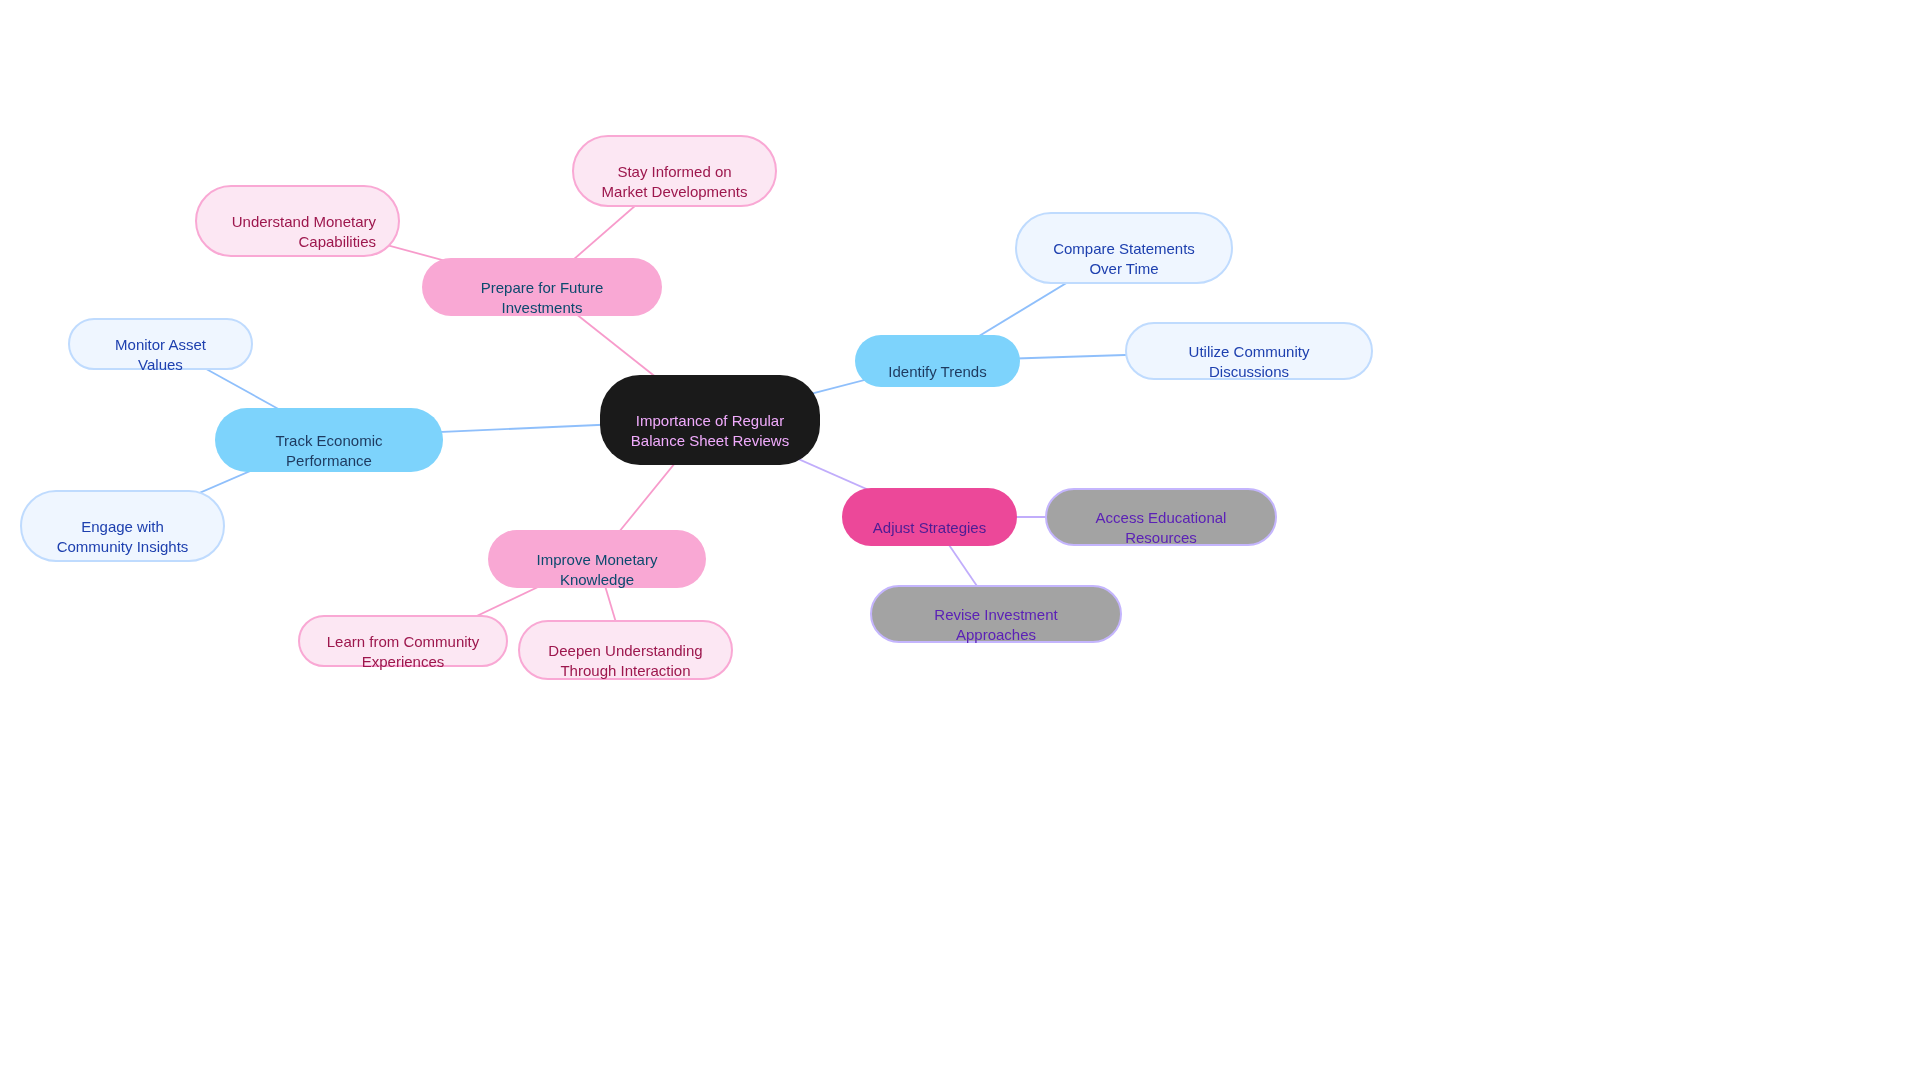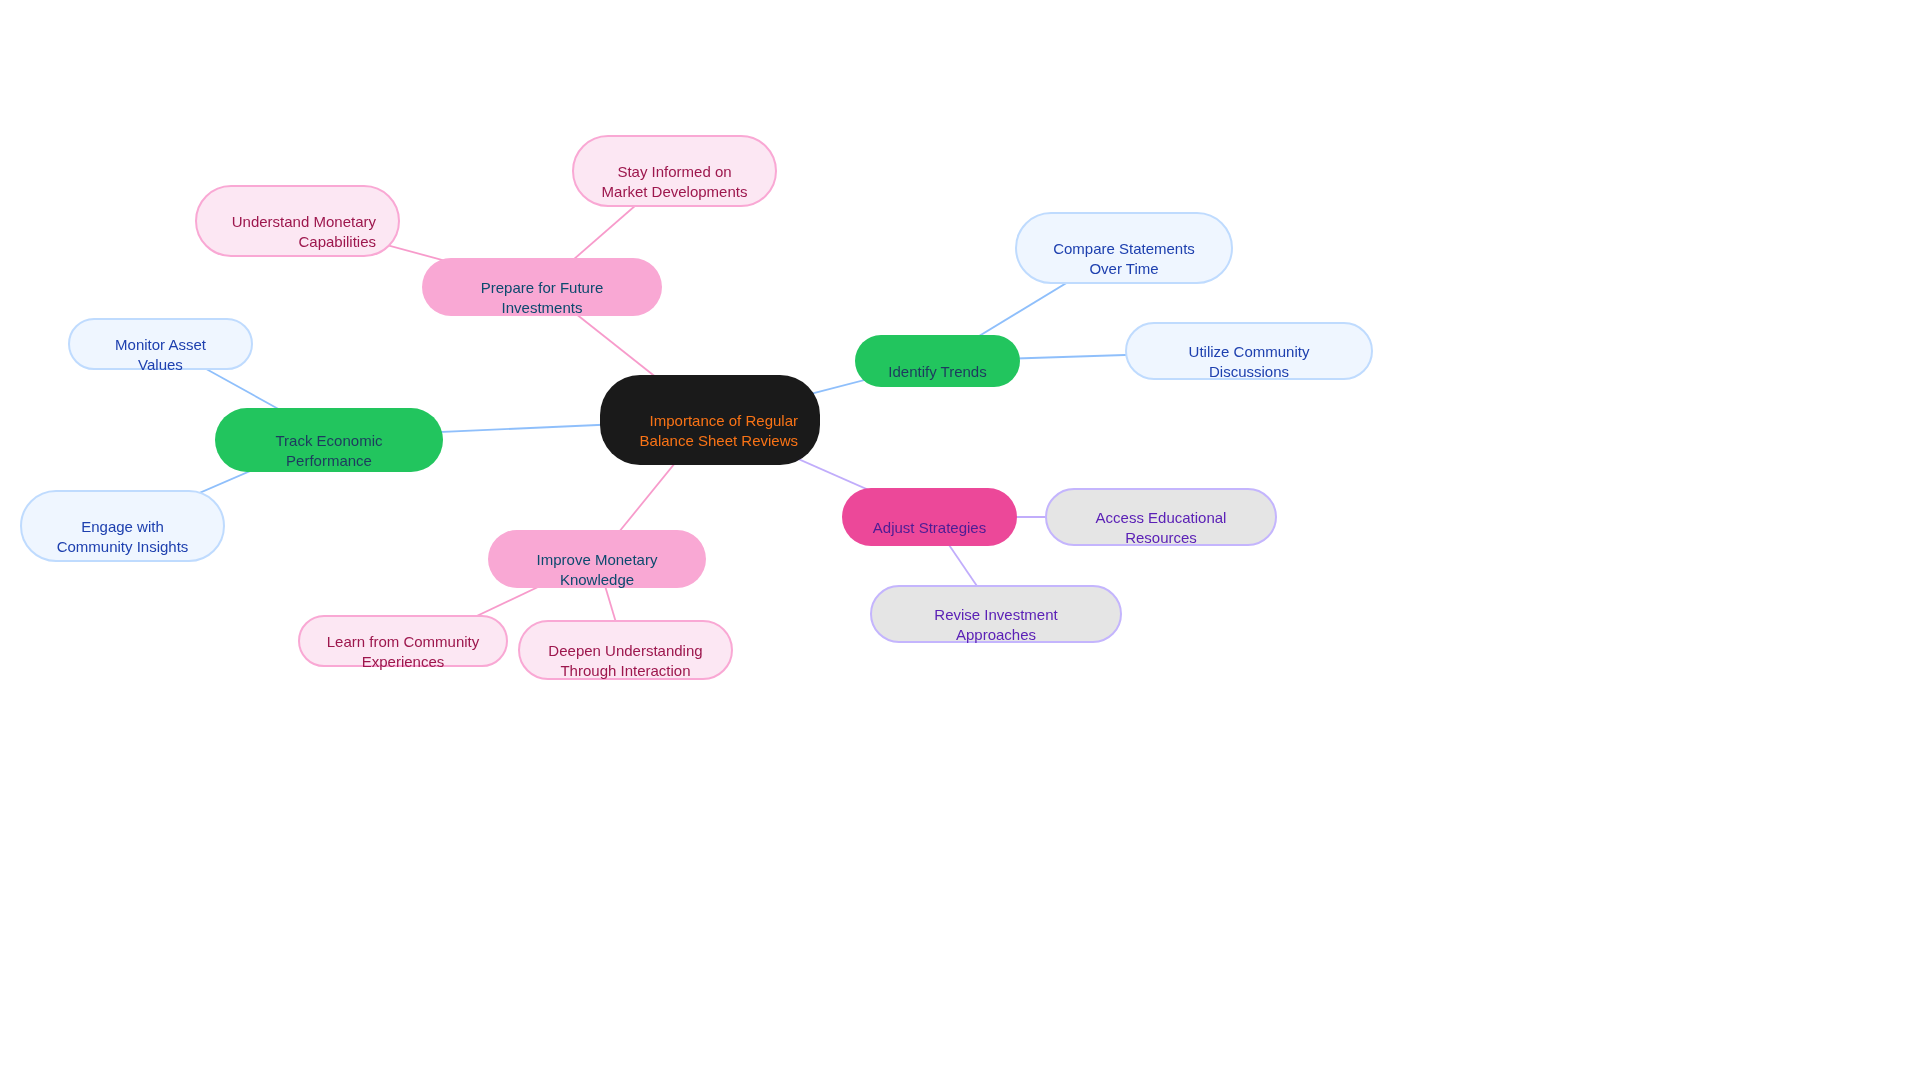--- a/index.html
+++ b/index.html
@@ -25,55 +25,54 @@
       display: flex;
       align-items: center;
       justify-content: center;
       text-align: center;
       z-index: 1;
       padding: 14px 22px;
       line-height: 1.3;
     }
     .node-center {
       background: #1a1a1a;
-      color: #f97316;
+      color: #f0abfc;
       font-size: 18px;
       font-weight: 600;
       border-radius: 40px;
       width: 220px;
       height: 90px;
-      text-align: right;
     }
     .node-pink {
       background: #f9a8d4;
       color: #0c4a6e;
       border: none;
     }
     .node-pink-light {
       background: #fce7f3;
       color: #9d174d;
       border: 2px solid #f9a8d4;
     }
     .node-blue {
-      background: #22c55e;
+      background: #7dd3fc;
       color: #1e3a5f;
       border: none;
     }
     .node-blue-light {
       background: #eff6ff;
       color: #1e40af;
       border: 2px solid #bfdbfe;
     }
     .node-purple {
       background: #ec4899;
       color: #4c1d95;
       border: none;
     }
     .node-purple-light {
-      background: #e5e5e5;
+      background: #a3a3a3;
       color: #5b21b6;
       border: 2px solid #c4b5fd;
     }
     .node-text {
       font-size: 15px;
       font-weight: 500;
       margin-top: 21px;
     }
   </style>
 </head>

